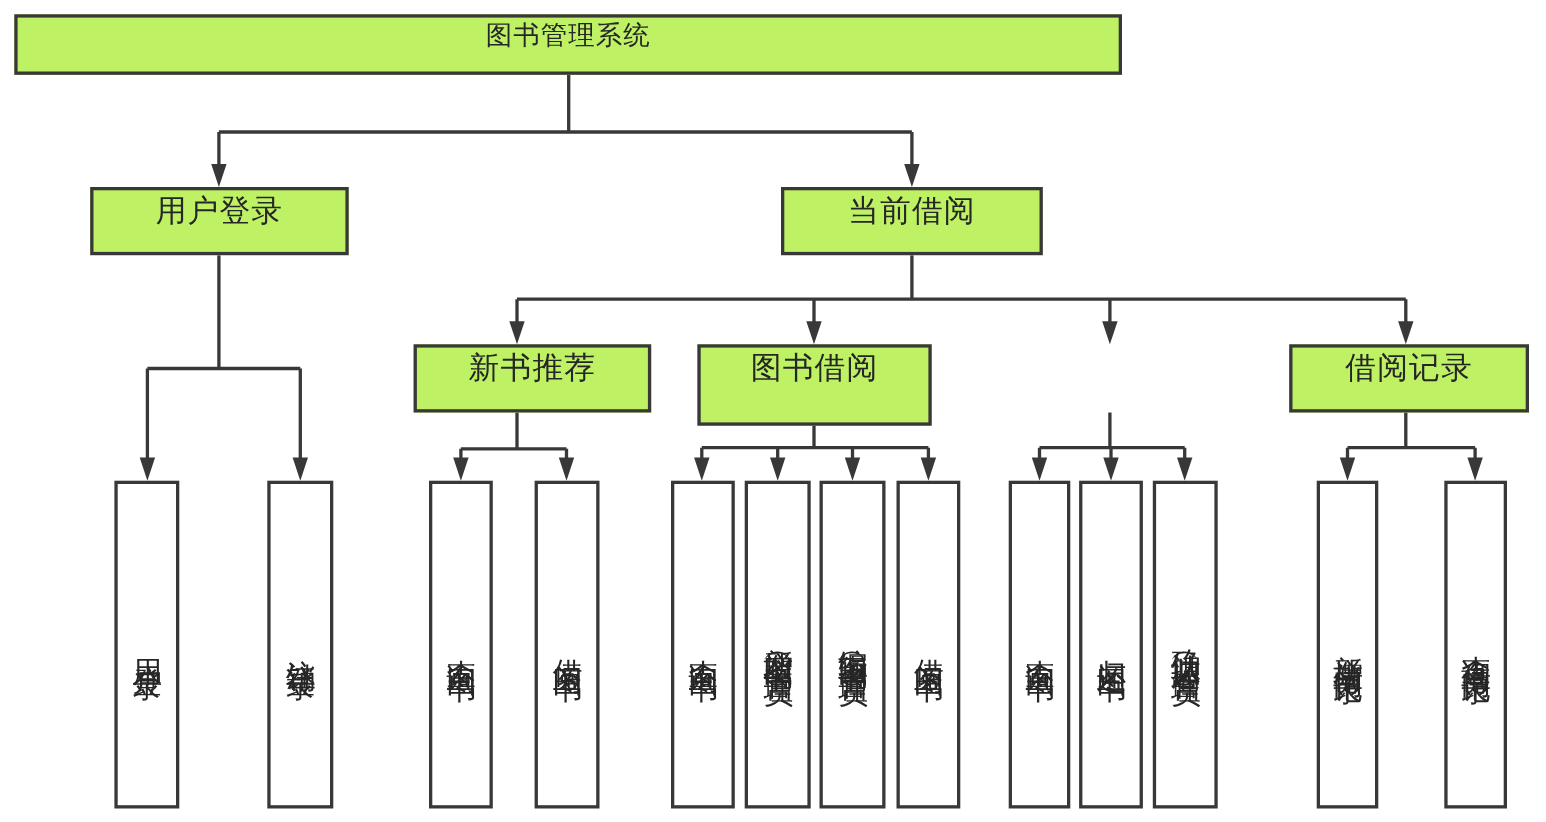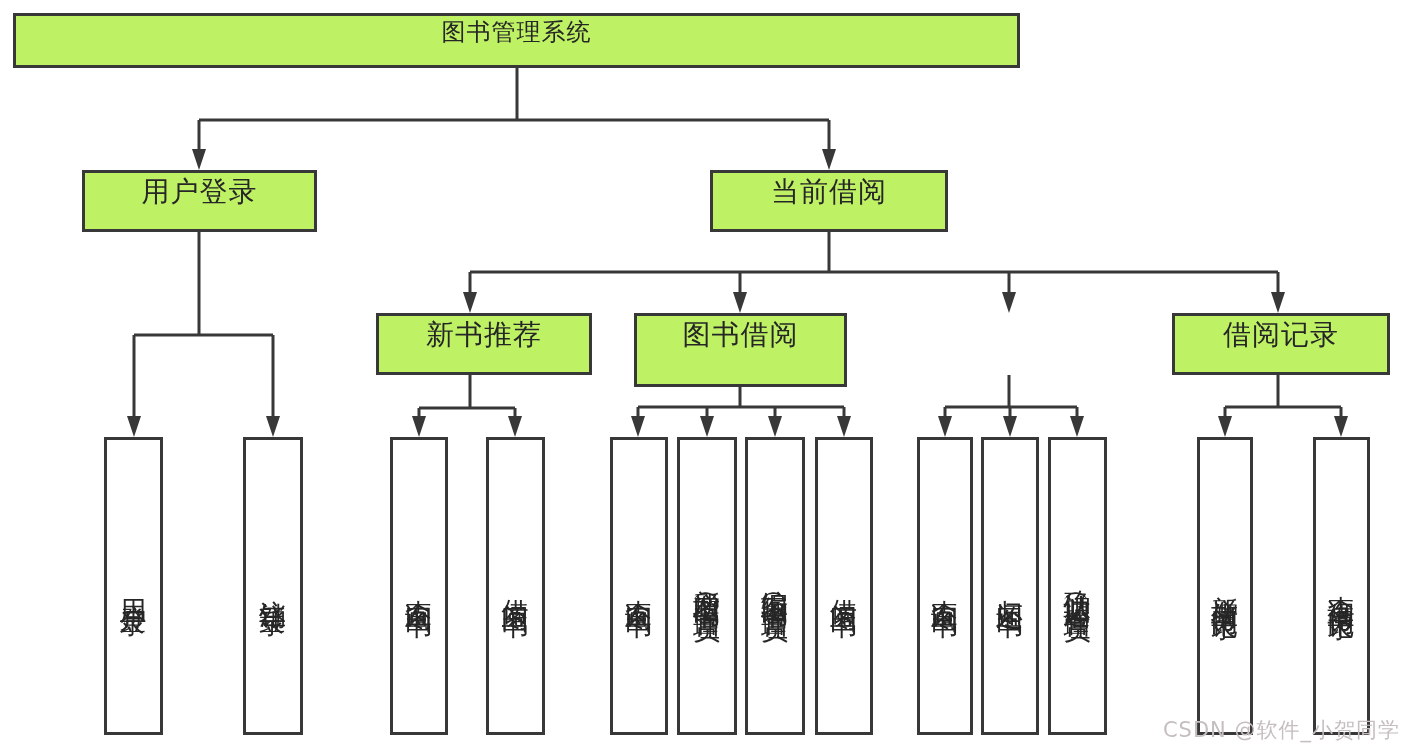--- a/index.html
+++ b/index.html
@@ -136,15 +136,14 @@
     <span class="vlbl">确认归还（管理员）</span>
   </div>
 
   <div class="vbox" style="left:1197px;width:56px">
     <span class="vlbl">新增借阅记录</span>
   </div>
   <div class="vbox" style="left:1313px;width:57px">
     <span class="vlbl">查询借阅记录</span>
   </div>
 
-  <div class="watermark">CSDN @软件_小贺同学</div>
 
 </div>
 
 </body></html>

